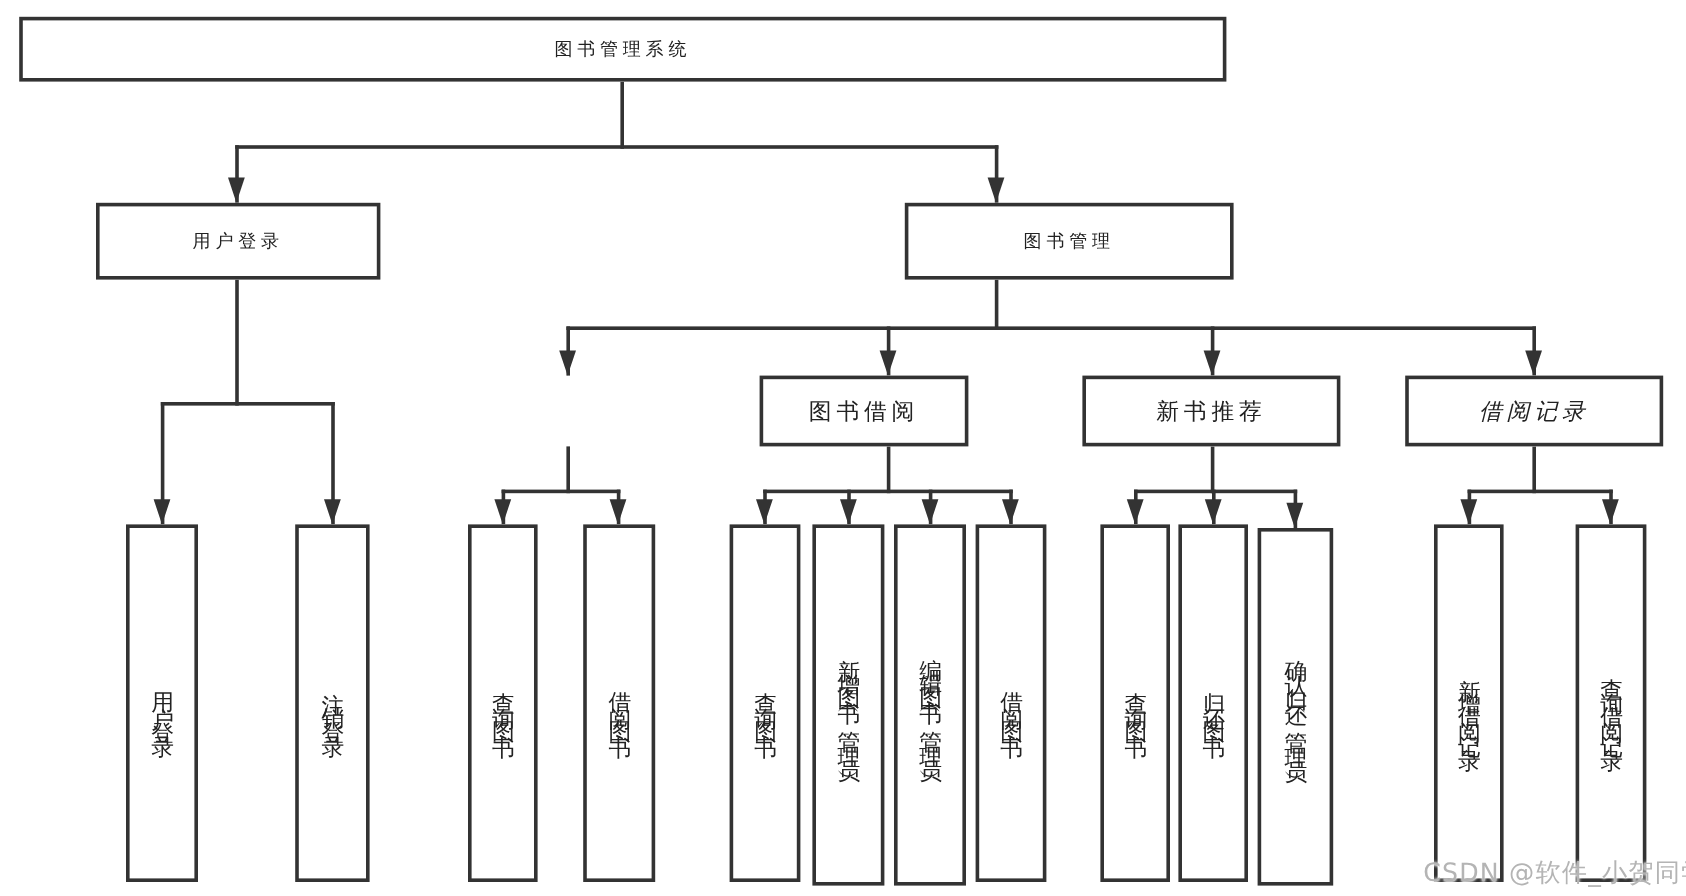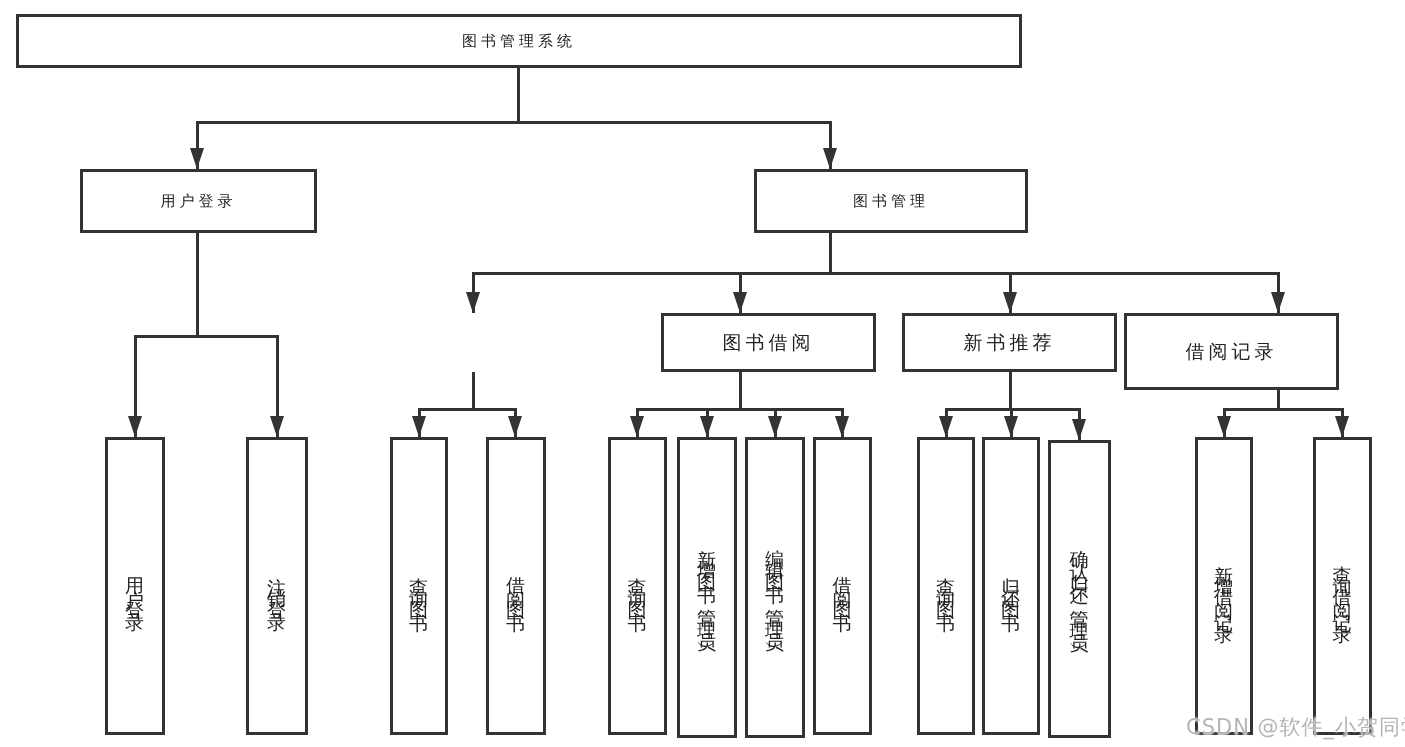--- a/index.html
+++ b/index.html
@@ -36,23 +36,23 @@
 </head>
 <body>
 
 <div class="stage">
 
   <div class="node hnode" style="left:16px;top:14px;width:1006px;height:54px;">图书管理系统</div>
 
   <div class="node hnode" style="left:80px;top:169px;width:237px;height:64px;">用户登录</div>
   <div class="node hnode" style="left:711px;top:169px;width:274px;height:64px;margin-left:43px;">图书管理</div>
 
-  <div class="node hnode l3node" style="left:633px;top:313px;width:215px;height:59px;margin-left:28px;">图书借阅</div>
+  <div class="node hnode l3node" style="left:633px;top:313px;width:174px;height:59px;">图书借阅</div>
   <div class="node hnode l3node" style="left:902px;top:313px;width:215px;height:59px;">新书推荐</div>
-  <div class="node hnode l3node" style="left:1124px;top:313px;width:215px;height:77px;">借阅记录</div>
+  <div class="node hnode l3node" style="left:1171px;top:313px;width:215px;height:59px;font-style:italic;">借阅记录</div>
 
   <div class="node leaf" style="left:105px;top:437px;width:60px;height:298px;">用户登录</div>
   <div class="node leaf" style="left:246px;top:437px;width:62px;height:298px;">注销登录</div>
 
   <div class="node leaf" style="left:390px;top:437px;width:58px;height:298px;">查询图书</div>
   <div class="node leaf" style="left:486px;top:437px;width:60px;height:298px;">借阅图书</div>
 
   <div class="node leaf" style="left:608px;top:437px;width:59px;height:298px;">查询图书</div>
   <div class="node leaf" style="left:677px;top:437px;width:60px;height:301px;">新增图书（管理员）</div>
   <div class="node leaf" style="left:745px;top:437px;width:60px;height:301px;">编辑图书（管理员）</div>

